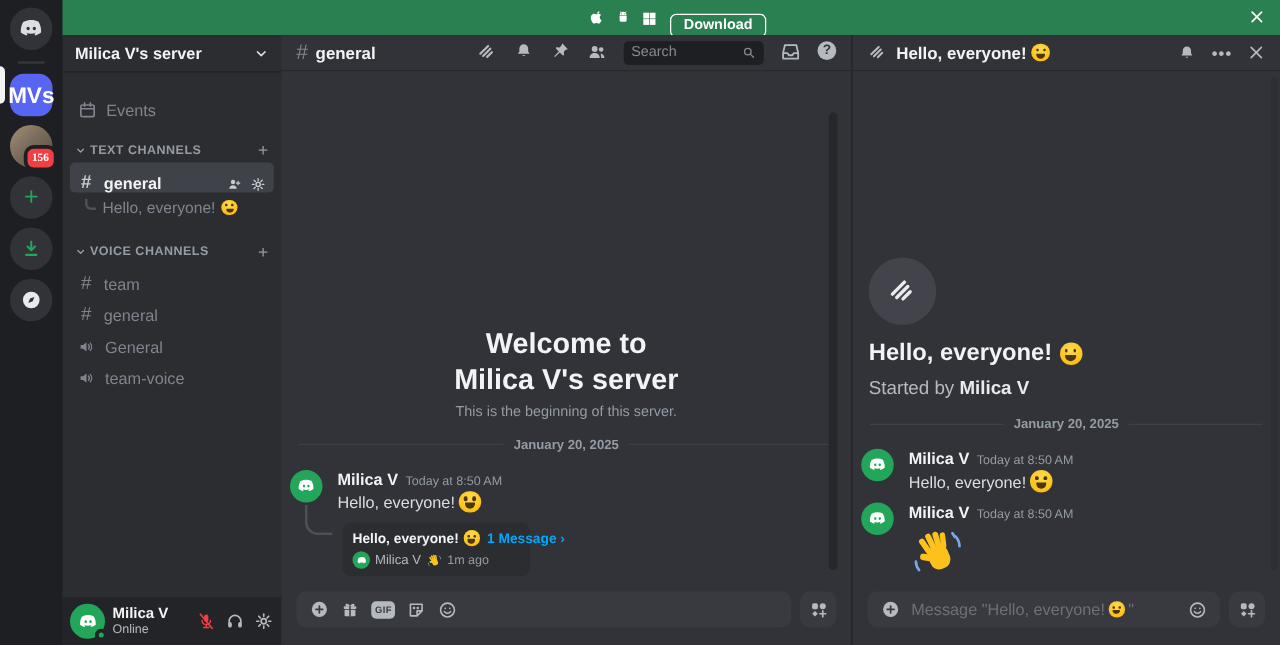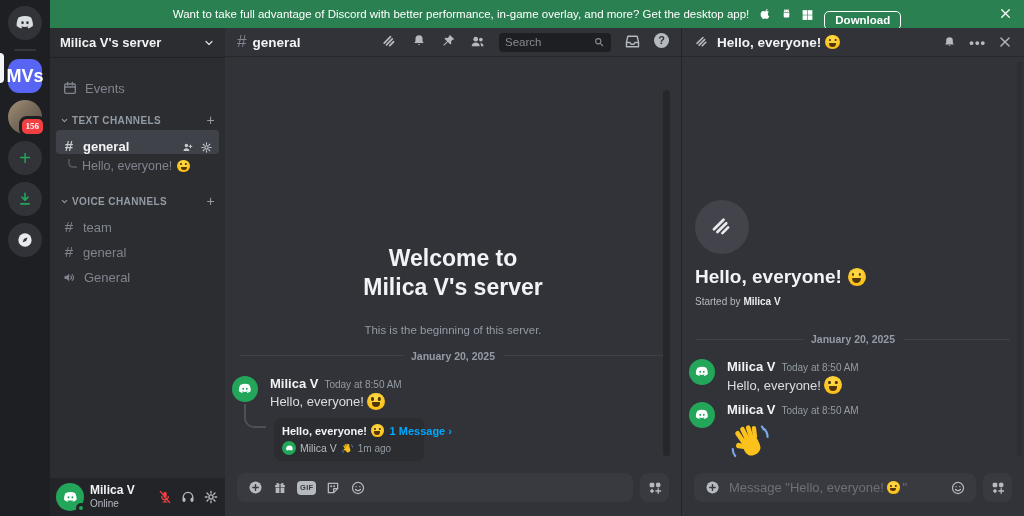--- a/index.html
+++ b/index.html
@@ -65,21 +65,21 @@
   .chat-header { height:29px; flex:0 0 29px; display:flex; align-items:center; padding:0 12px; border-bottom:1px solid #26282c; gap:6px; }
   .chat-header .hash { color:#80848e; font-size:17px; }
   .chat-title { color:#f2f3f5; font-size:13.5px; font-weight:700; }
   .header-tools { margin-left:auto; display:flex; align-items:flex-start; gap:13px; color:#b5bac1; }
   .search-box { width:112px; height:19px; background:#1e1f22; border-radius:4px; display:flex; align-items:center; padding:0 6px; color:#87898c; font-size:11.5px; cursor:text; }
   .search-box .mag { margin-left:auto; color:#87898c; }
   .help-circle { width:15px; height:15px; border-radius:50%; background:#b5bac1; color:#313338; font-size:11px; font-weight:700; display:flex; align-items:center; justify-content:center; }
 
   .messages { flex:1; display:flex; flex-direction:column; justify-content:flex-end; padding-bottom:8px; min-height:0; }
   .welcome { text-align:center; color:#f2f3f5; font-size:23px; font-weight:800; line-height:1.25; }
-  .welcome-sub { text-align:center; color:#949ba4; font-size:11.5px; margin-top:22px; }
+  .welcome-sub { text-align:center; color:#949ba4; font-size:11.5px; margin-top:6px; }
   .date-divider { display:flex; align-items:center; margin:14px 14px 6px; color:#949ba4; font-size:10.5px; font-weight:600; }
   .date-divider::before,.date-divider::after { content:""; flex:1; height:1px; background:#3f4147; }
   .date-divider span { padding:0 8px; }
   .msg { display:flex; padding:8px 10px 0 7px; position:relative; }
   .msg-body { margin-left:12px; min-width:0; }
   .msg-head { display:flex; align-items:baseline; gap:6px; }
   .msg-author { color:#f2f3f5; font-size:13px; font-weight:600; cursor:pointer; }
   .msg-time { color:#949ba4; font-size:10px; }
   .msg-text { color:#dbdee1; font-size:13px; margin-top:2px; display:flex; align-items:center; gap:3px; }
   .spine { position:absolute; left:19px; top:36px; width:22px; height:24px; border-left:2px solid #4e5058; border-bottom:2px solid #4e5058; border-bottom-left-radius:10px; }
@@ -99,21 +99,21 @@
 
   
   .thread-panel { width:343px; flex:0 0 343px; background:#313338; border-left:1px solid #232428; display:flex; flex-direction:column; position:relative; }
   .tp-header { height:29px; flex:0 0 29px; display:flex; align-items:center; gap:7px; padding:0 12px; border-bottom:1px solid #26282c; }
   .tp-header .t-icon { color:#b5bac1; }
   .tp-title { color:#f2f3f5; font-size:13.5px; font-weight:700; display:flex; align-items:center; gap:4px; }
   .tp-tools { margin-left:auto; display:flex; align-items:center; gap:12px; color:#b5bac1; }
   .tp-body { flex:1; display:flex; flex-direction:column; justify-content:flex-end; min-height:0; padding-bottom:4px; }
   .tp-bigicon { width:54px; height:54px; border-radius:50%; background:#43444b; color:#e8eaed; display:flex; align-items:center; justify-content:center; margin:0 0 12px 13px; }
   .tp-big-title { color:#f2f3f5; font-size:19px; font-weight:800; margin-left:13px; display:flex; align-items:center; gap:6px; }
-  .tp-started { margin:8px 0 12px 13px; font-size:10px; color:#b5bac1; }
+  .tp-started { margin:8px 0 0 13px; font-size:15px; color:#b5bac1; }
   .tp-started b { color:#e8eaed; font-weight:700; }
   .jumbo-emoji { margin-top:2px; }
   .dots { font-size:13px; letter-spacing:1px; font-weight:700; cursor:pointer; }
   .tp-scroll { position:absolute; right:2px; top:34px; bottom:60px; width:5px; border-radius:3px; background:#2c2e33; }
 
   
   .emoji { display:inline-block; width:1.05em; height:1.05em; border-radius:50%;
     background:radial-gradient(circle at 50% 32%,#ffdb4e 0%,#fcc21b 68%,#eda713 100%);
     position:relative; vertical-align:-0.14em; flex:none; }
   .emoji::before { content:""; position:absolute; left:24%; top:27%; width:13%; height:19%; border-radius:50%; background:#51350a; box-shadow:0.40em 0 0 #51350a; }
@@ -155,21 +155,20 @@
       <svg width="20" height="20" viewBox="0 0 24 24">
           <circle cx="12" cy="12" r="8" fill="#e8eaed"></circle>
           <path d="M9.2 14.8l1.6-4.2 4.2-1.6-1.6 4.2z" fill="#313338"></path>
         </svg>
     </div>
   </div>
 
   <div class="right">
 
     <div class="banner">
-      <span class="banner-text">Want to take full advantage of Discord with better performance, in-game overlay, and more? Get the desktop app!</span>
       <span class="banner-os">
         <svg width="13" height="14" viewBox="0 0 24 24" fill="#fff">
             <path d="M15.8 2.6c.1 1-.3 1.9-.9 2.6-.6.7-1.6 1.2-2.5 1.1-.1-.9.4-1.9 1-2.5.6-.7 1.7-1.2 2.4-1.2zM19 16.1c-.4 1-.6 1.4-1.2 2.3-.8 1.2-1.9 2.7-3.2 2.7-1.2 0-1.6-.8-3.2-.8s-2 .8-3.2.8c-1.4 0-2.4-1.4-3.2-2.6C2.6 15.2 2.4 11 4 8.8c1-1.5 2.5-2.3 3.9-2.3 1.4 0 2.3.8 3.4.8 1.1 0 1.8-.8 3.4-.8 1.2 0 2.5.7 3.5 1.9-3 1.7-2.5 6 .8 7.7z"></path>
           </svg>
         <svg width="13" height="14" viewBox="0 0 24 24" fill="#fff">
             <path d="M6.8 9.5h10.4V16a2.3 2.3 0 0 1-2.3 2.3H9.1A2.3 2.3 0 0 1 6.8 16z"></path>
             <path d="M7 8.6a5 5 0 0 1 10 0z"></path>
             <circle cx="9.6" cy="6.5" r=".8" fill="#2b8052"></circle>
             <circle cx="14.4" cy="6.5" r=".8" fill="#2b8052"></circle>
             <path d="M8.2 3.6l1.1 1.7M15.8 3.6l-1.1 1.7" stroke="#fff" stroke-width="1" stroke-linecap="round"></path>
@@ -253,20 +252,27 @@
           <div class="side-row">
             <span class="hash">#</span>
             <span>general</span>
           </div>
           <div class="side-row">
             <svg width="15" height="15" viewBox="0 0 24 24">
                 <path d="M4 9.5v5h3.2L11.5 18V6L7.2 9.5z" fill="#80848e"></path>
                 <path d="M14 9.2a4.2 4.2 0 0 1 0 5.6M16.3 7.2a7.2 7.2 0 0 1 0 9.6" stroke="#80848e" stroke-width="1.7" fill="none" stroke-linecap="round"></path>
               </svg>
             <span>General</span>
+          </div>
+          <div class="side-row">
+            <svg width="15" height="15" viewBox="0 0 24 24">
+                <path d="M4 9.5v5h3.2L11.5 18V6L7.2 9.5z" fill="#80848e"></path>
+                <path d="M14 9.2a4.2 4.2 0 0 1 0 5.6M16.3 7.2a7.2 7.2 0 0 1 0 9.6" stroke="#80848e" stroke-width="1.7" fill="none" stroke-linecap="round"></path>
+              </svg>
+            <span>team-voice</span>
           </div>
         </div>
 
         <div class="user-bar">
           <div class="avatar av28">
             <svg width="17" height="17" viewBox="0 0 24 24">
                 <path d="M5.6 5.8C7.6 4.8 9.7 4.3 12 4.3s4.4.5 6.4 1.5c1.7 3 2.5 6.2 2.2 9.5-1.7 1.3-3.4 2.1-5.2 2.6l-.7-1.5c.4-.2.9-.4 1.3-.6l-.3-.3c-2.5 1.2-5.4 1.2-7.9 0l-.3.3c.4.2.9.4 1.3.6l-.7 1.5c-1.8-.5-3.5-1.3-5.2-2.6-.3-3.3.5-6.5 2.2-9.5z" fill="#fff"></path>
                 <ellipse cx="9.3" cy="11.8" rx="1.4" ry="1.6" fill="#23a55a"></ellipse>
                 <ellipse cx="14.7" cy="11.8" rx="1.4" ry="1.6" fill="#23a55a"></ellipse>
               </svg>

